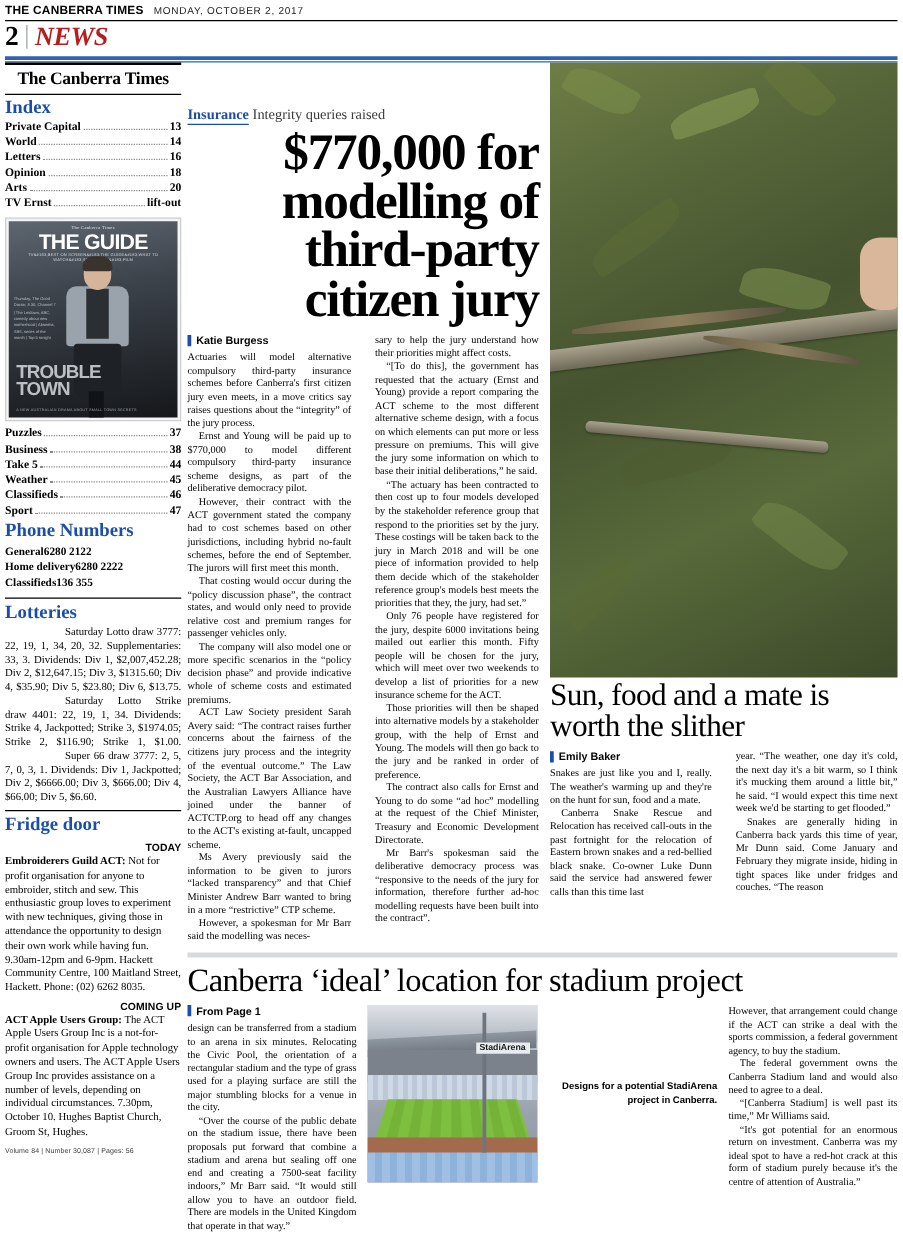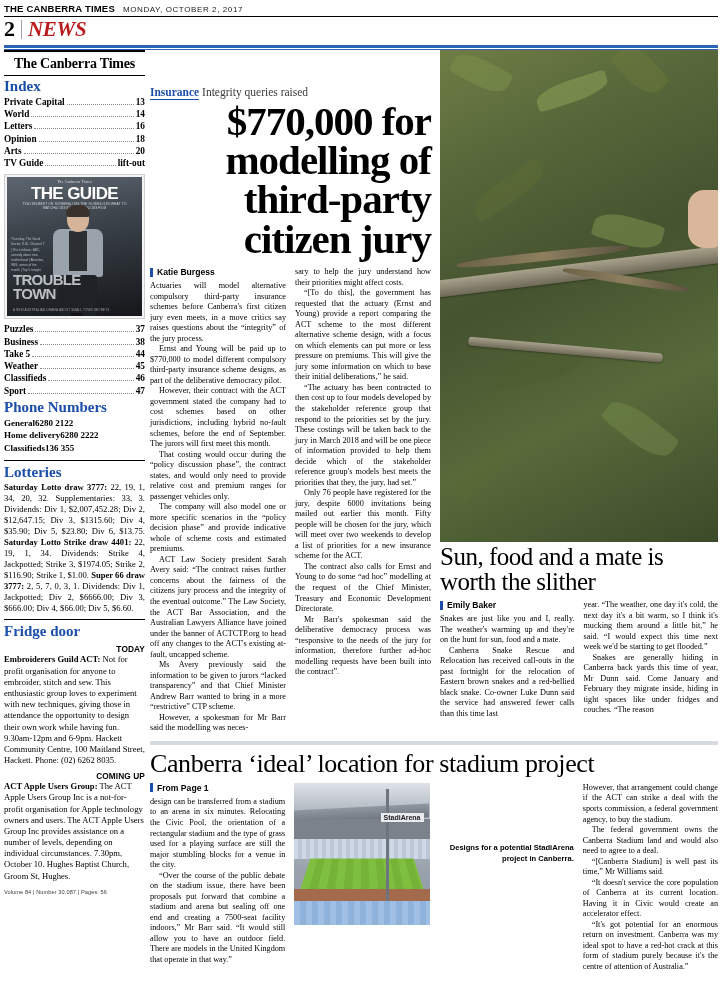--- a/index.html
+++ b/index.html
@@ -36,21 +36,21 @@
   .rail-head { font-family:"Liberation Serif", serif; font-weight:bold; font-size:15px;
                color:#1b4ea8; line-height:1.05; margin:3px 0 1px 0; }
   .rail-rule { height:1px; background:#000; margin:1px 0; }
   .idx-row { display:flex; align-items:baseline; font-size:9.3px; font-weight:bold;
              line-height:1.32; white-space:nowrap; }
   .idx-name { }
   .idx-dots { flex:1 1 auto; border-bottom:1px dotted #8a8a8a; margin:0 2px 2px 2px; height:7px; }
   .idx-pg { font-weight:bold; }
 
   .guide-card { margin:5px 0 4px 0; border:1px solid #cfcfcf; padding:2px; background:#f4f4f4; }
-  .guide-img { position:relative; height:139px; overflow:hidden;
+  .guide-img { position:relative; height:157px; overflow:hidden;
                background:linear-gradient(170deg,#5e6670 0%,#3d444c 35%,#24282d 75%,#15171a 100%); }
   .g-ct { position:absolute; top:3px; left:0; right:0; text-align:center; color:#dfe3e8;
           font-size:3.6px; font-family:"Liberation Serif", serif; letter-spacing:.3px; }
   .g-title { position:absolute; top:7px; left:0; right:0; text-align:center; color:#fff;
              font-family:"Liberation Sans", sans-serif; font-weight:bold; font-size:17px;
              letter-spacing:-.6px; }
   .g-sub { position:absolute; top:25px; left:0; right:0; text-align:center; color:#d6dade;
            font-size:3.2px; letter-spacing:.2px; font-family:"Liberation Sans", sans-serif; }
   .g-side { position:absolute; left:4px; top:60px; width:34px; color:#b9bfc6; font-size:3.2px;
             line-height:1.6; font-family:"Liberation Sans", sans-serif; }
@@ -66,41 +66,41 @@
             border-radius:3px 3px 6px 6px; }
   .g-stool { position:absolute; left:28px; top:108px; width:12px; height:28px; background:#111316; }
   .g-trouble { position:absolute; left:6px; bottom:16px; color:#c9cdd2;
                font-family:"Liberation Sans", sans-serif; font-weight:bold; font-size:15px;
                line-height:.92; letter-spacing:-.7px; opacity:.92; }
   .g-foot { position:absolute; left:6px; bottom:4px; right:6px; color:#9aa0a6; font-size:3px;
             font-family:"Liberation Sans", sans-serif; letter-spacing:.2px; }
 
   .phone-row { display:flex; justify-content:flex-start; font-size:9px; font-weight:bold; line-height:1.42; }
   .rail-body { font-size:8.6px; line-height:1.28; text-align:justify; }
-  .rail-body b { font-weight:bold; }
+  .rail-body b { font-weight:normal;margin-left:48px; }
   .rail-sub { font-family:"Liberation Sans", sans-serif; font-weight:bold; font-size:8.3px;
               margin-top:5px; letter-spacing:.1px;text-align:right; }
   .rail-small { font-size:8.6px; line-height:1.3; }
   .volume { font-family:"Liberation Sans", sans-serif; font-size:5.6px; color:#3c3c3c;
             margin-top:7px; letter-spacing:.1px; }
 
   
   .kicker { font-size:11.5px; line-height:1.1; margin-bottom:1px; }
   .kicker .k-label { font-family:"Liberation Serif", serif; font-weight:bold; color:#1b4ea8; }
   .kicker .k-text { color:#3a3a3a; }
   .kicker-underline { display:inline-block; border-bottom:1.5px solid #1b4ea8; }
 
   .headline-main { font-family:"Liberation Serif", serif; font-weight:bold; font-size:41px;
                    line-height:.96; letter-spacing:-1px; margin:2px 0 8px 0;text-align:right; }
 
   .byline { display:flex; align-items:center; gap:4px; margin-bottom:4px; }
   .byline .bar { width:3px; height:9px; background:#1b4ea8; }
   .byline .nm { font-family:"Liberation Sans", serif; font-weight:bold; font-size:8.6px; }
 
-  .cols2 { display:flex; gap:9px; }
+  .cols2 { display:flex; gap:19px; }
   .col { flex:1 1 0; }
   .body { font-size:8.2px; line-height:1.285; text-align:justify; font-family:"Liberation Serif", serif; }
   .body p { margin:0; text-indent:9px; }
   .body p.first { text-indent:0; }
 
   .photo-top { width:100%; height:492px; overflow:hidden; position:relative;
                background:linear-gradient(155deg,#6f7d45 0%,#58683a 20%,#45532f 45%,#586a3a 70%,#3d4a2a 100%); }
   .leaf { position:absolute; border-radius:50% 10% 50% 10%; opacity:.55; }
   .branch { position:absolute; background:linear-gradient(180deg,#a8a18c,#6f6a58);
             border-radius:4px; box-shadow:0 1px 2px rgba(0,0,0,.35); }
@@ -184,21 +184,21 @@
         <span class="idx-name">Opinion</span>
         <span class="idx-dots"></span>
         <span class="idx-pg">18</span>
       </div>
       <div class="idx-row">
         <span class="idx-name">Arts</span>
         <span class="idx-dots"></span>
         <span class="idx-pg">20</span>
       </div>
       <div class="idx-row">
-        <span class="idx-name">TV Guide</span>
+        <span class="idx-name">TV Ernst</span>
         <span class="idx-dots"></span>
         <span class="idx-pg">lift-out</span>
       </div>
     </div>
 
     <div class="guide-card">
       <div class="guide-img">
         <div class="g-ct">The Canberra Times</div>
         <div class="g-title">THE GUIDE</div>
         <div class="g-sub">TV&amp;#183;BEST ON SCREEN&amp;#183;THE GUIDE&amp;#183;WHAT TO WATCH&amp;#183;STREAMING&amp;#183;FILM</div>
@@ -313,20 +313,21 @@
               <p>Ms Avery previously said the information to be given to jurors “lacked transparency” and that Chief Minister Andrew Barr wanted to bring in a more “restrictive” CTP scheme.</p>
               <p>However, a spokesman for Mr Barr said the modelling was neces-</p>
             </div>
           </div>
           <div class="col">
             <div class="body">
               <p class="first">sary to help the jury understand how their priorities might affect costs.</p>
               <p>“[To do this], the government has requested that the actuary (Ernst and Young) provide a report comparing the ACT scheme to the most different alternative scheme design, with a focus on which elements can put more or less pressure on premiums. This will give the jury some information on which to base their initial deliberations,” he said.</p>
               <p>“The actuary has been contracted to then cost up to four models developed by the stakeholder reference group that respond to the priorities set by the jury. These costings will be taken back to the jury in March 2018 and will be one piece of information provided to help them decide which of the stakeholder reference group's models best meets the priorities that they, the jury, had set.”</p>
               <p>Only 76 people have registered for the jury, despite 6000 invitations being mailed out earlier this month. Fifty people will be chosen for the jury, which will meet over two weekends to develop a list of priorities for a new insurance scheme for the ACT.</p>
+              <p>Those priorities will then be shaped into alternative models by a stakeholder group, with the help of Ernst and Young. The models will then go back to the jury and be ranked in order of preference.</p>
               <p>The contract also calls for Ernst and Young to do some “ad hoc” modelling at the request of the Chief Minister, Treasury and Economic Development Directorate.</p>
               <p>Mr Barr's spokesman said the deliberative democracy process was “responsive to the needs of the jury for information, therefore further ad-hoc modelling requests have been built into the contract”.</p>
             </div>
           </div>
         </div>
       </div>
 
       <div style="flex:1 1 auto;">
         <div class="photo-top">
           <div class="leaf" style="left:4%;  top:2%;  width:60px; height:26px; background:#7c8f4a; transform:rotate(28deg);"></div>
@@ -401,21 +402,20 @@
 
         <div class="bcol">
           <div class="caption" style="height:142px; display:flex; align-items:center;">Designs for a potential StadiArena project in Canberra.</div>
         </div>
 
         <div class="bcol">
           <div class="body">
             <p class="first">However, that arrangement could change if the ACT can strike a deal with the sports commission, a federal government agency, to buy the stadium.</p>
             <p>The federal government owns the Canberra Stadium land and would also need to agree to a deal.</p>
             <p>“[Canberra Stadium] is well past its time,” Mr Williams said.</p>
-            <p>“It doesn't service the core population of Canberra at its current location. Having it in Civic would create an accelerator effect.</p>
             <p>“It's got potential for an enormous return on investment. Canberra was my ideal spot to have a red-hot crack at this form of stadium purely because it's the centre of attention of Australia.”</p>
           </div>
         </div>
 
       </div>
     </div>
 
   </div>
 </div>
 

